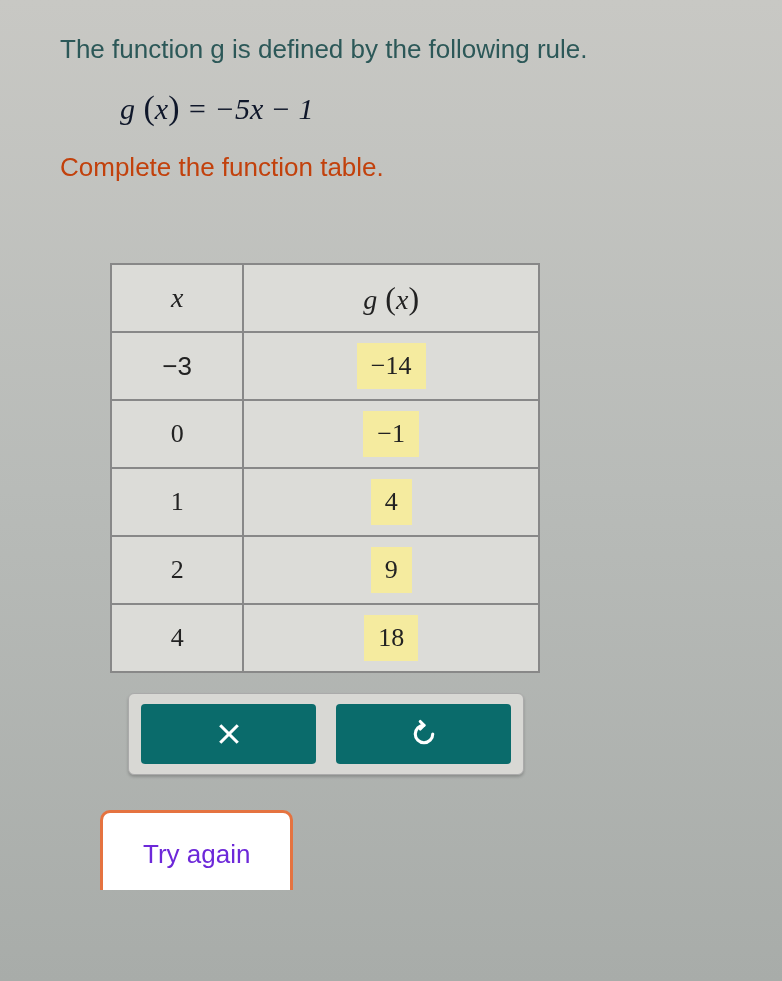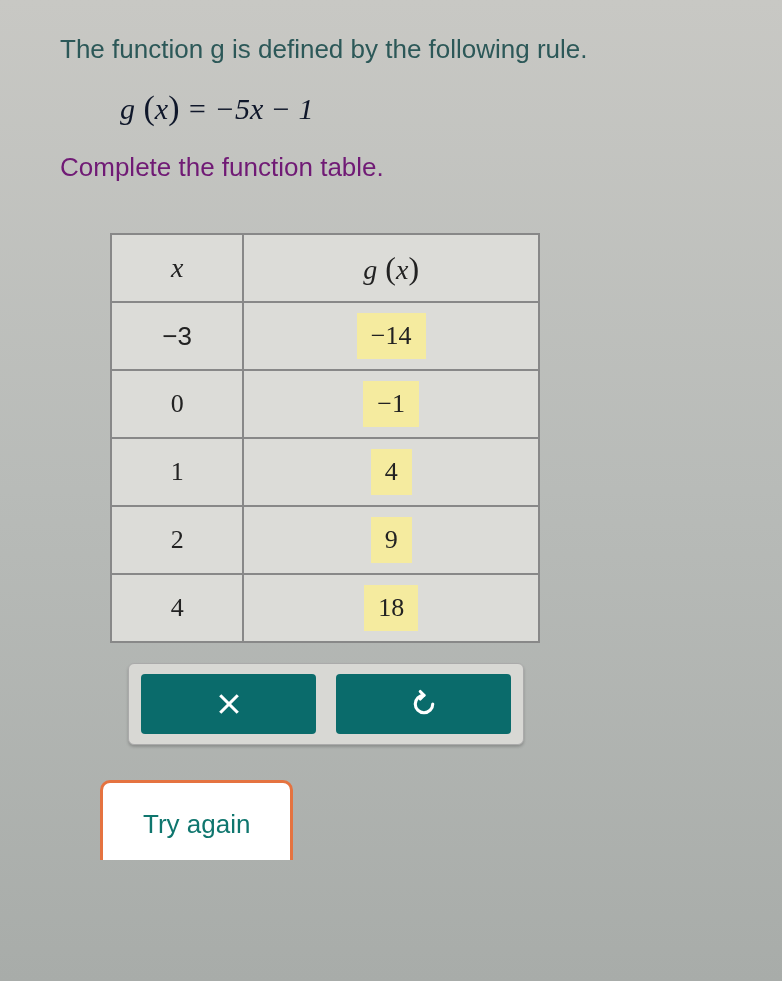--- a/index.html
+++ b/index.html
@@ -27,22 +27,22 @@
       color: #0f172a;
       margin: 15px 0 25px 60px;
       font-style: italic;
     }
     .formula .paren {
       font-style: normal;
       font-size: 34px;
     }
     .instruction {
       font-size: 26px;
-      color: #701a75;
-      margin-bottom: 50px;
+      color: #c2410c;
+      margin-bottom: 80px;
     }
     .table-container {
       margin-left: 50px;
       width: 430px;
     }
     table {
       border-collapse: collapse;
       width: 100%;
       background: #dcdcd8;
     }
@@ -109,21 +109,21 @@
     }
     .try-again-btn {
       margin: 35px 0 0 40px;
       background: #fff;
       border: 3px solid #e57340;
       border-top-left-radius: 10px;
       border-top-right-radius: 10px;
       border-bottom: none;
       padding: 26px 40px 20px 40px;
       font-size: 26px;
-      color: #0f766e;
+      color: #6d28d9;
       display: inline-block;
       cursor: pointer;
     }
   </style>
 </head>
 <body>
 
 
 
 <div class="problem-text">The function g is defined by the following rule.</div>

